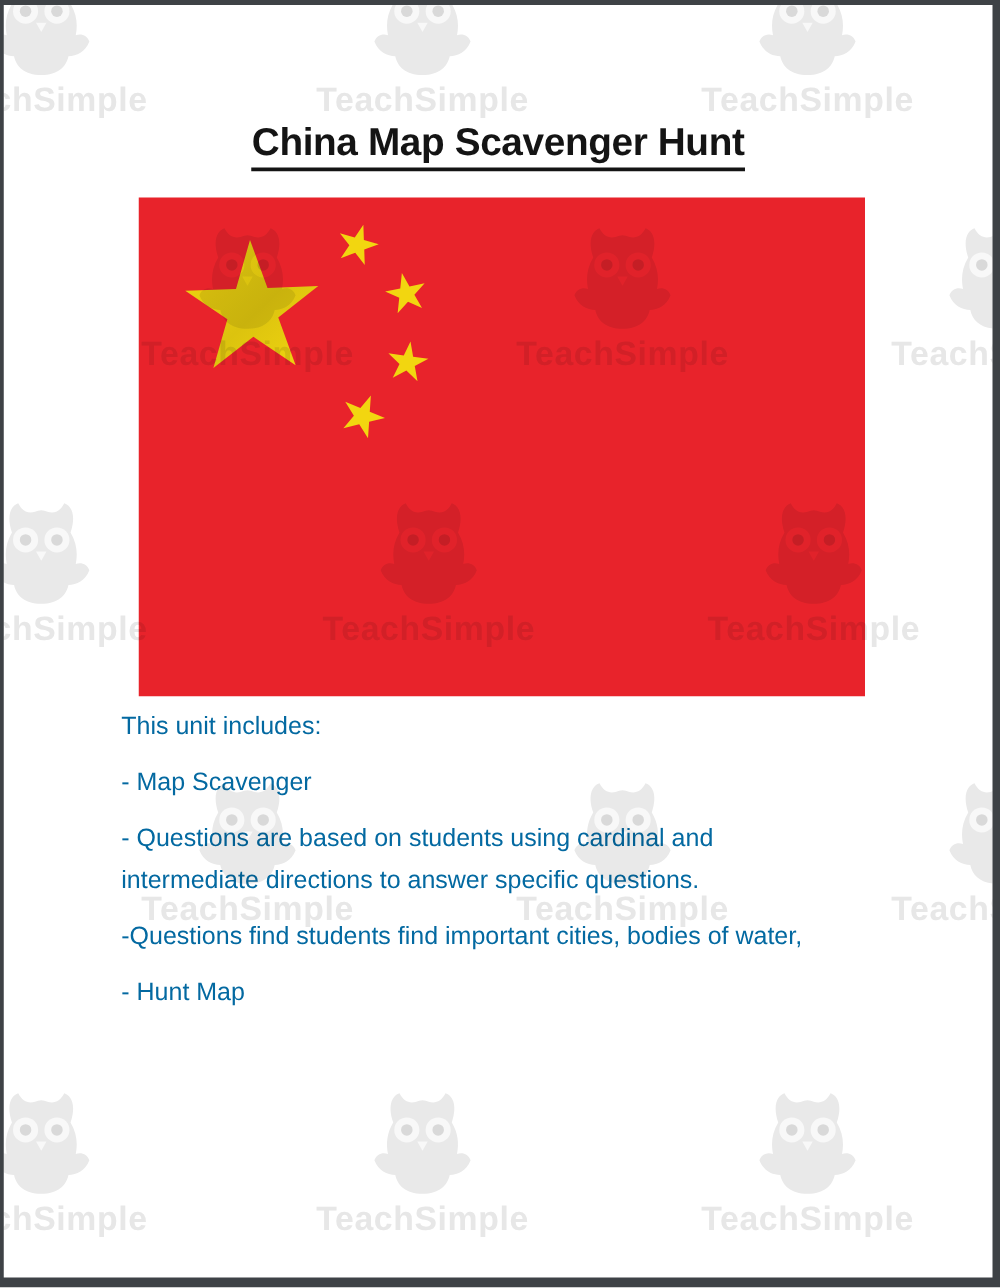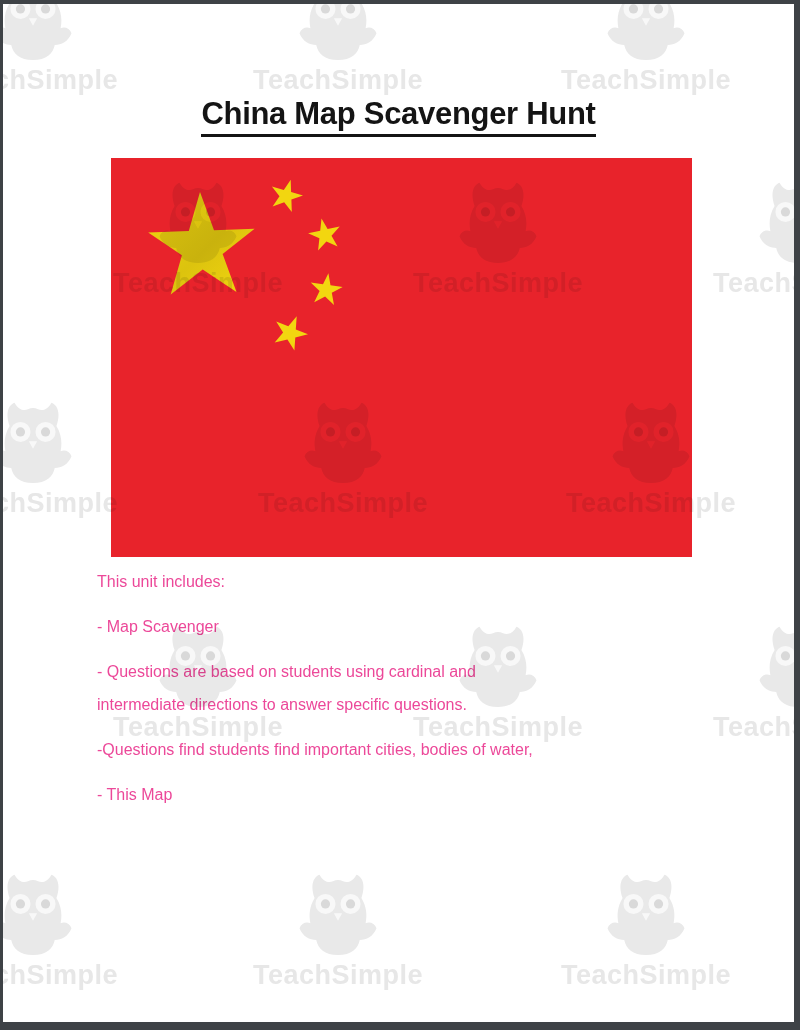--- a/index.html
+++ b/index.html
@@ -14,21 +14,21 @@
     font-size:31px;font-weight:bold;color:#141414;letter-spacing:-0.3px;
   }
   .title span{border-bottom:3px solid #141414;padding-bottom:3px;text-align:center;}
   .flag{
     position:absolute;left:108px;top:154px;width:581px;height:399px;
     background:var(--flag-red,#e8232b);
   }
   .flag svg{position:absolute;left:0;top:0;width:100%;height:100%;}
   .content{
     position:absolute;left:94px;top:561px;width:640px;
-    font-size:16px;line-height:33px;color:#ec4899;
+    font-size:20px;line-height:33px;color:#0369a1;
   }
   .content p{margin:0 0 12px 0;}
   .wm-layer{
     position:absolute;left:0;top:0;right:0;bottom:0;
     mix-blend-mode:multiply;pointer-events:none;
   }
   .wm-tile{position:absolute;transform:translateX(-50%);text-align:center;width:170px;}
   .wm-owl{display:block;margin:0 auto;}
   .wm-text{
     display:block;font-weight:bold;font-size:27px;letter-spacing:0.5px;
@@ -57,21 +57,21 @@
         <polygon points="217.4,115.2 219.5,127.3 231.7,129.0 220.8,134.8 223.0,147.0 214.1,138.4 203.2,144.2 208.6,133.1 199.7,124.5 212.0,126.3" fill="#f2d610"></polygon>
         <polygon points="185.7,158.3 184.8,171.4 197.0,176.3 184.3,179.4 183.4,192.5 176.4,181.4 163.7,184.5 172.1,174.5 165.2,163.4 177.3,168.3" fill="#f2d610"></polygon>
       </svg>
   </div>
 
   <div class="content" id="content">
       <p><span>This unit includes:</span></p>
       <p><span>- Map Scavenger</span></p>
       <p><span>- Questions are based on students using cardinal and</span><br><span>intermediate directions to answer specific questions.</span></p>
       <p><span>-Questions find students find important cities, bodies of water,</span><br></p>
-      <p><span>- This Map</span></p>
+      <p><span>- Hunt Map</span></p>
     </div>
 
   <div class="wm-layer" id="wm-layer">
       <div class="wm-tile" style="left: 30px; top: -26px;">
         <svg viewBox="0 0 100 104" width="84" height="87" class="wm-owl">
           <path d="M22 30 C16 12 22 4 28 2 C32 10 38 12 44 10 C48 8 52 8 56 10 C62 12 68 10 72 2 C78 4 84 12 78 30 C84 40 85 50 83 60 C88 58 94 60 96 66 C92 76 84 80 76 80 C74 90 66 98 50 98 C34 98 26 90 24 80 C16 80 8 76 4 66 C6 60 12 58 17 60 C15 50 16 40 22 30 Z" fill="#e9e9e9"></path>
           <circle cx="35" cy="37" r="12" fill="#f8f8f8"></circle>
           <circle cx="65" cy="37" r="12" fill="#f8f8f8"></circle>
           <circle cx="35" cy="37" r="5.5" fill="#d9d9d9"></circle>
           <circle cx="65" cy="37" r="5.5" fill="#d9d9d9"></circle>

